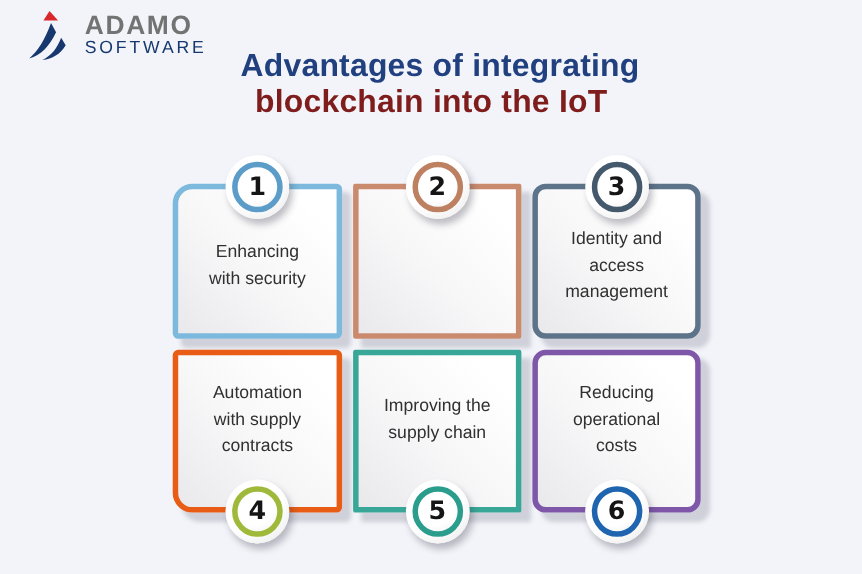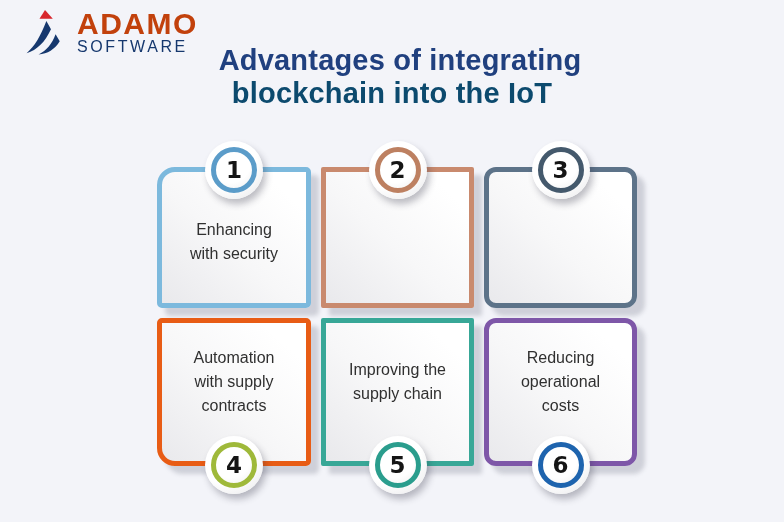--- a/index.html
+++ b/index.html
@@ -8,21 +8,21 @@
     width:784px;height:522px;
     background:#f3f4f9;
     overflow:hidden;
     font-family:"Liberation Sans",sans-serif;
   }
 
   
   .logo{position:absolute;left:22px;top:9px;display:flex;align-items:center;gap:9px;}
   .logo-mark{width:46px;height:46px;flex:0 0 auto;}
   .logo-text{display:flex;flex-direction:column;line-height:1;}
-  .logo-name{font-size:30px;font-weight:bold;letter-spacing:1.5px;color:#c2410c;}
+  .logo-name{font-size:24px;font-weight:bold;letter-spacing:1.5px;color:#737373;}
   .logo-sub{font-size:16px;font-weight:normal;letter-spacing:2.6px;color:#16386e;margin-top:0;}
 
   
   .title{position:absolute;left:0;top:44px;width:100%;text-align:center;font-weight:bold;font-size:29px;line-height:33px;letter-spacing:0.2px;}
   .title .t1{display:block;margin-left:16px;}
   .title .t2{display:block;}
 
   
   .card{
     position:absolute;
@@ -87,21 +87,21 @@
       <path d="M18 49.5 C27 45 32.5 38 36.5 27.5 L41 35 C35.5 44 28 48.5 18 49.5 Z" fill="#16386e"></path>
     </svg>
     <div class="logo-text">
       <span class="logo-name">ADAMO</span>
       <span class="logo-sub">SOFTWARE</span>
     </div>
   </div>
 
   <div class="title">
     <span class="t1" style="color: rgb(32, 64, 127);">Advantages of integrating</span>
-    <span class="t2" style="color: #0c4a6e;">blockchain into the IoT</span>
+    <span class="t2" style="color: #7f1d1d;">blockchain into the IoT</span>
   </div>
 
   <div class="card card1 row-top" style="--border: #7cb9dd; --ring: #5b9cc9;">
     <div class="badge badge-top">
       <div class="badge-ring">
         <span class="badge-number">1</span>
       </div>
     </div>
     <div class="card-content">
       <div class="card-text">Enhancing
@@ -115,20 +115,25 @@
         <span class="badge-number">2</span>
       </div>
     </div>
   </div>
 
   <div class="card card3 row-top" style="--border: #5d7389; --ring: #44596c;">
     <div class="badge badge-top">
       <div class="badge-ring">
         <span class="badge-number">3</span>
       </div>
+    </div>
+    <div class="card-content">
+      <div class="card-text">Identity and
+access
+management</div>
     </div>
   </div>
 
   <div class="card card4 row-bottom" style="--border: #e85c15; --ring: #9fb93a;">
     <div class="badge badge-bottom">
       <div class="badge-ring">
         <span class="badge-number">4</span>
       </div>
     </div>
     <div class="card-content">

